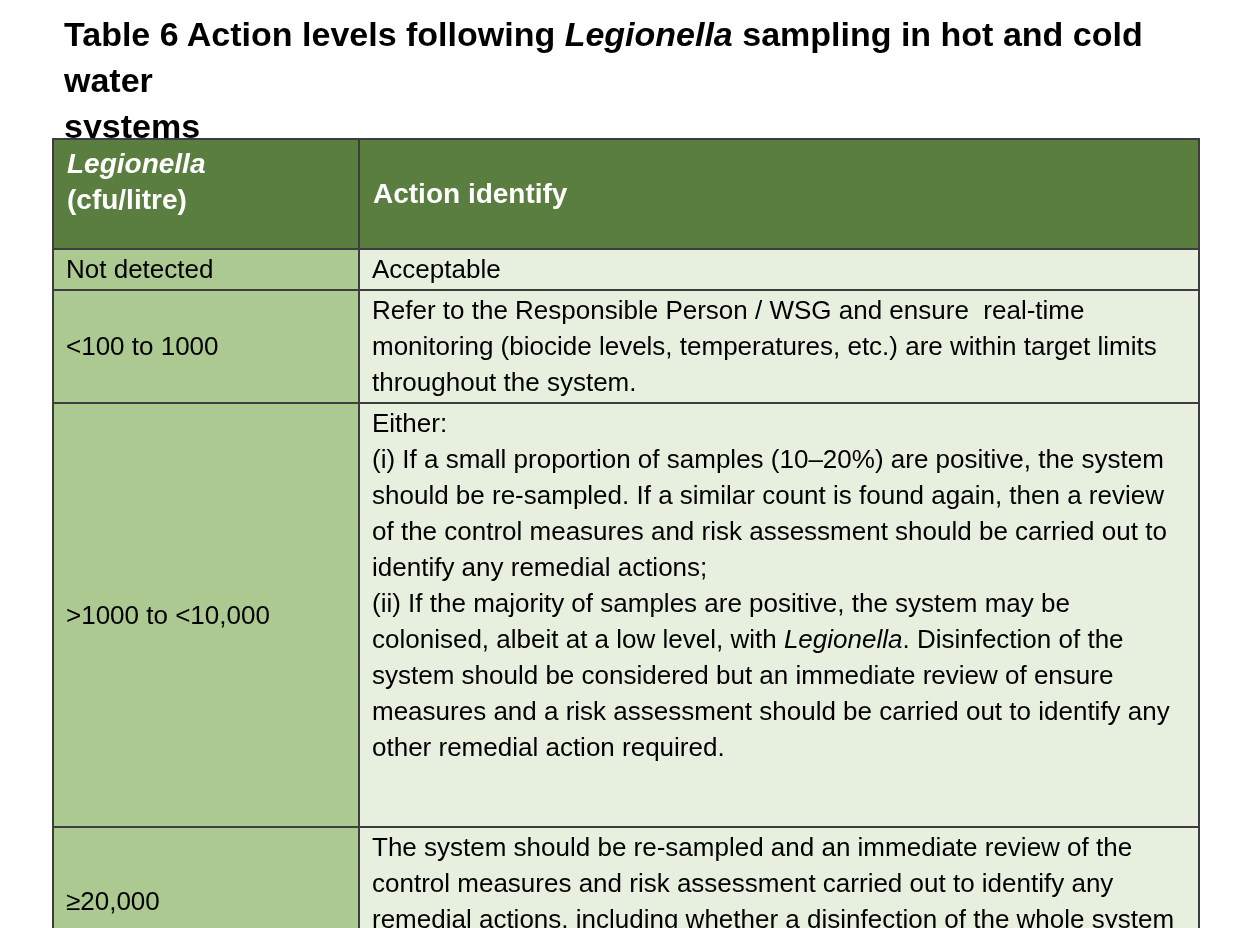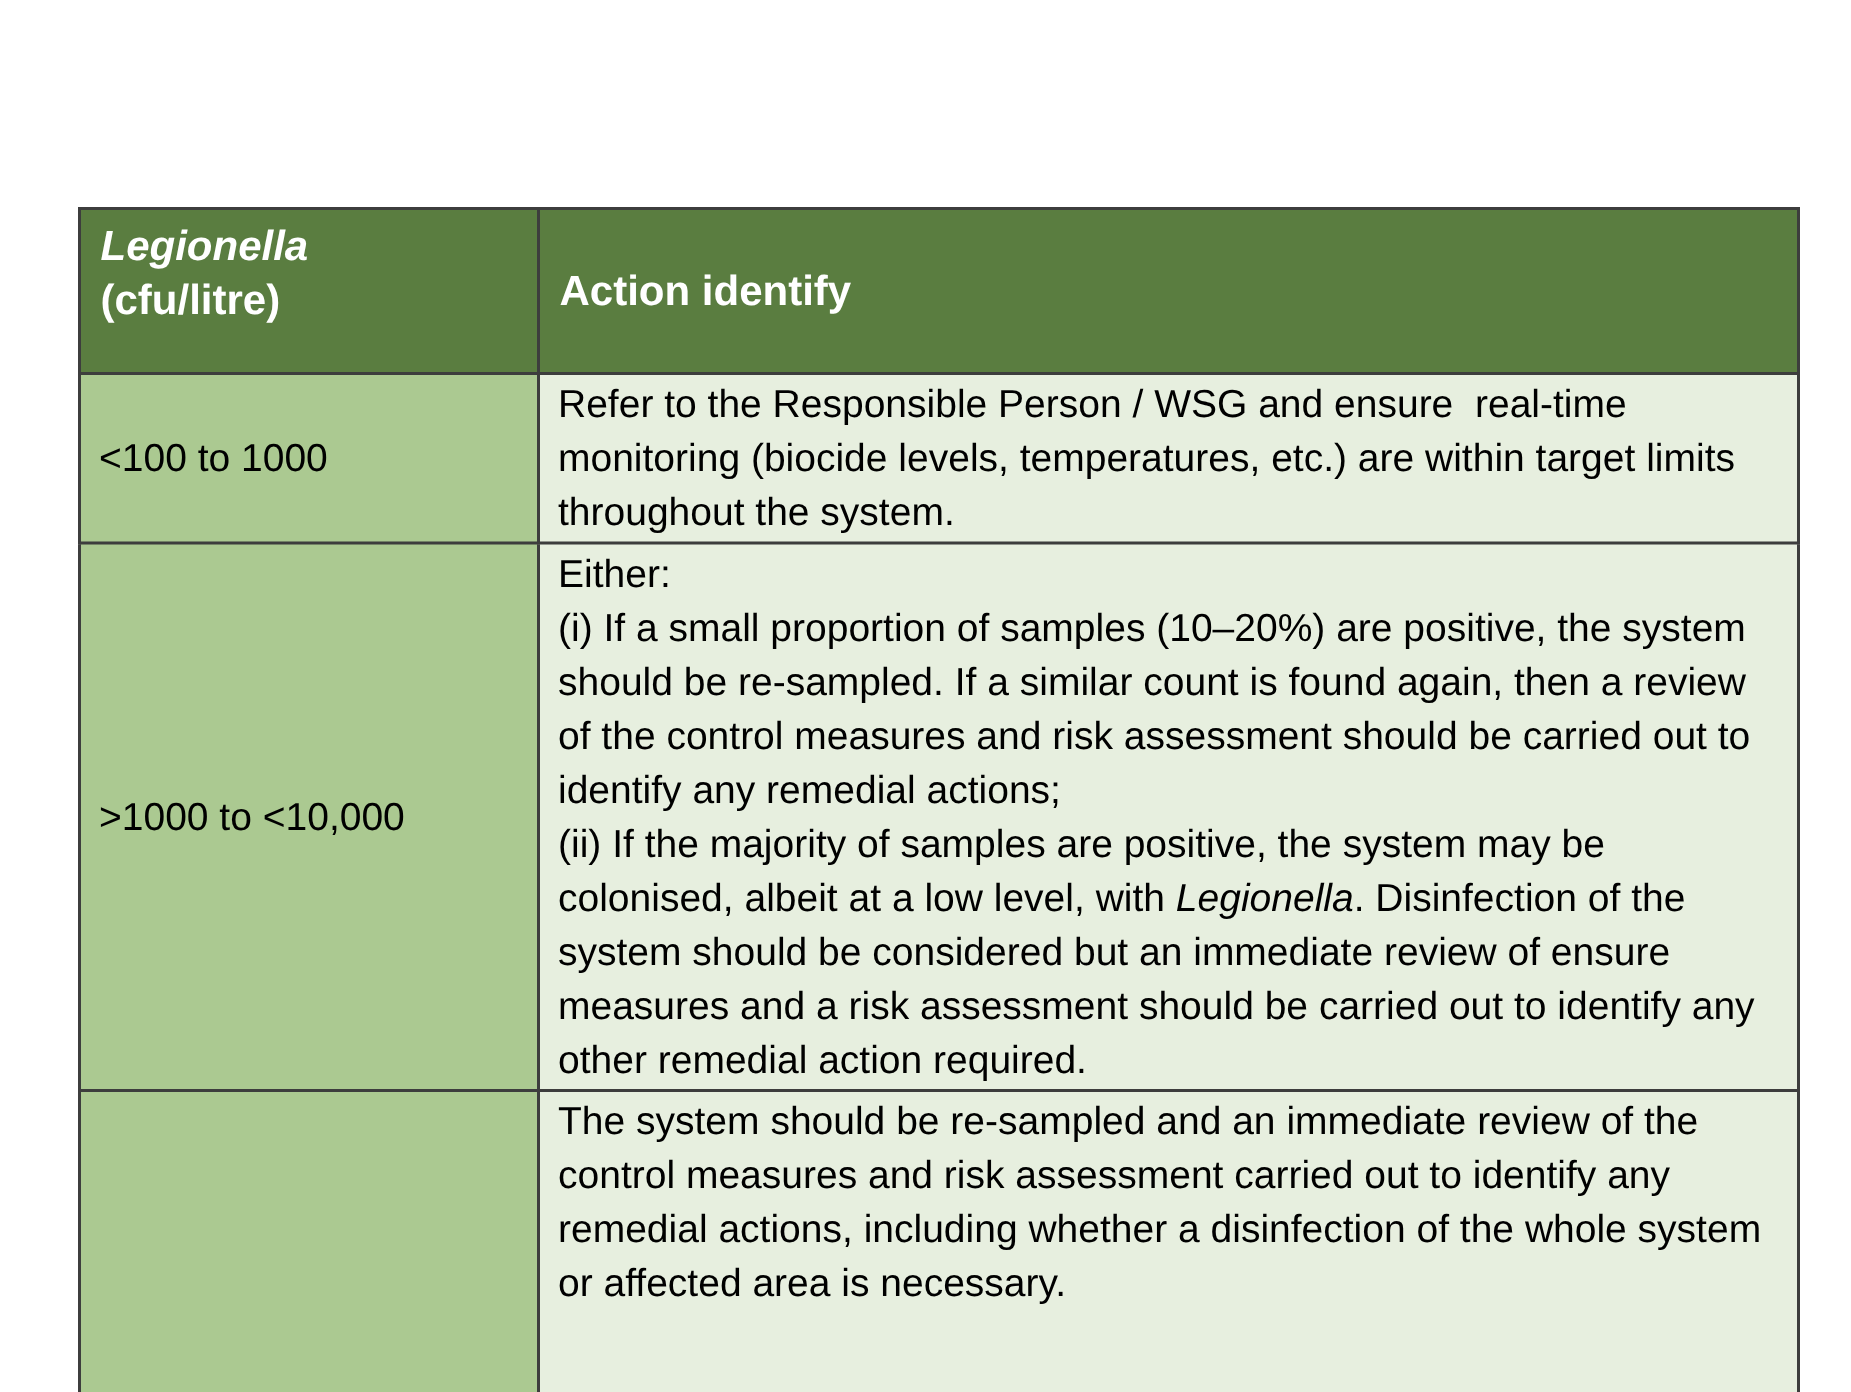--- a/index.html
+++ b/index.html
@@ -92,34 +92,40 @@
   tbody tr:nth-child(1) td { height: 37px; }
   tbody tr:nth-child(2) td { height: 109px; }
   tbody tr:nth-child(3) td { height: 424px; }
   tbody tr:nth-child(4) td { height: 146px; }
 </style>
 </head>
 <body>
 
 <div class="page">
 
+  <h1 class="title"><span>Table 6 Action levels following </span><span style="font-style: italic;">Legionella</span><span> sampling in hot and cold water
+systems</span></h1>
 
   <table class="tbl">
     <colgroup>
       <col class="c1">
       <col class="c2">
     </colgroup>
     <thead>
       <tr>
         <th class="level-h"><span style="font-style: italic;">Legionella</span><span>
 (cfu/litre)</span></th>
         <th class="action-h">Action identify</th>
       </tr>
     </thead>
     <tbody>
+      <tr>
+        <td class="lvl">Not detected</td>
+        <td class="act"><span>Acceptable</span></td>
+      </tr>
       <tr>
         <td class="lvl">&lt;100 to 1000</td>
         <td class="act"><span>Refer to the Responsible Person / WSG and ensure  real-time monitoring (biocide levels, temperatures, etc.) are within target limits throughout the system.</span></td>
       </tr>
       <tr>
         <td class="lvl">&gt;1000 to &lt;10,000</td>
         <td class="act"><span>Either:
 (i) If a small proportion of samples (10–20%) are positive, the system should be re-sampled. If a similar count is found again, then a review of the control measures and risk assessment should be carried out to identify any remedial actions;
 (ii) If the majority of samples are positive, the system may be colonised, albeit at a low level, with </span><span style="font-style: italic;">Legionella</span><span>. Disinfection of the system should be considered but an immediate review of ensure measures and a risk assessment should be carried out to identify any other remedial action required.</span></td>
       </tr>

